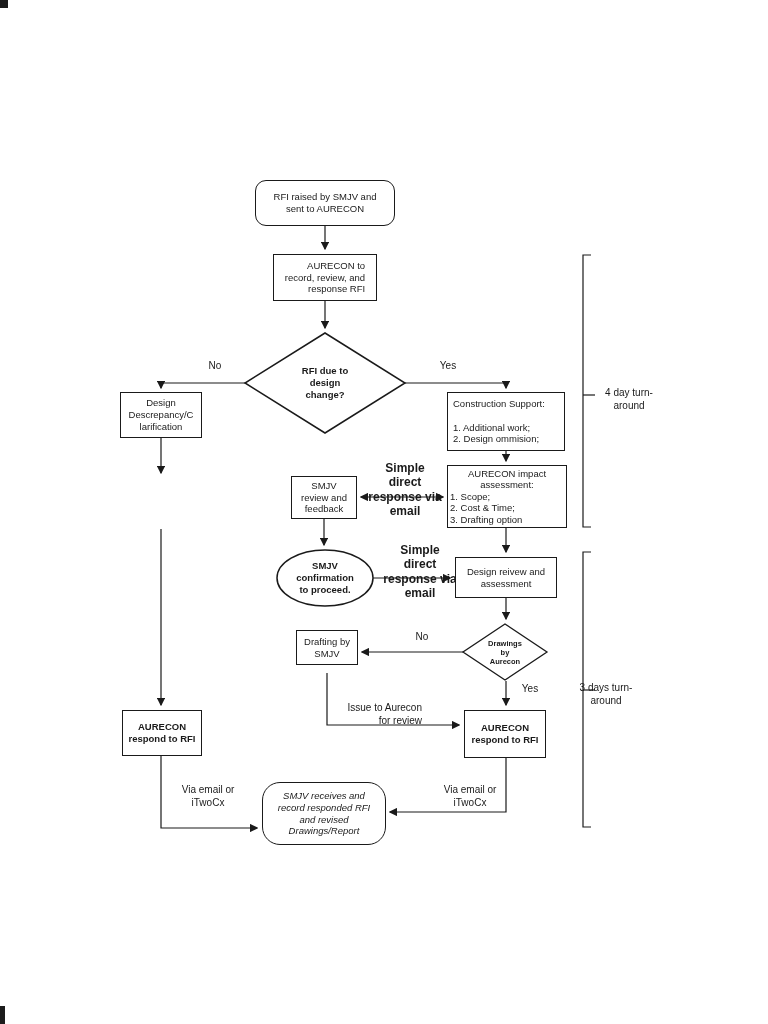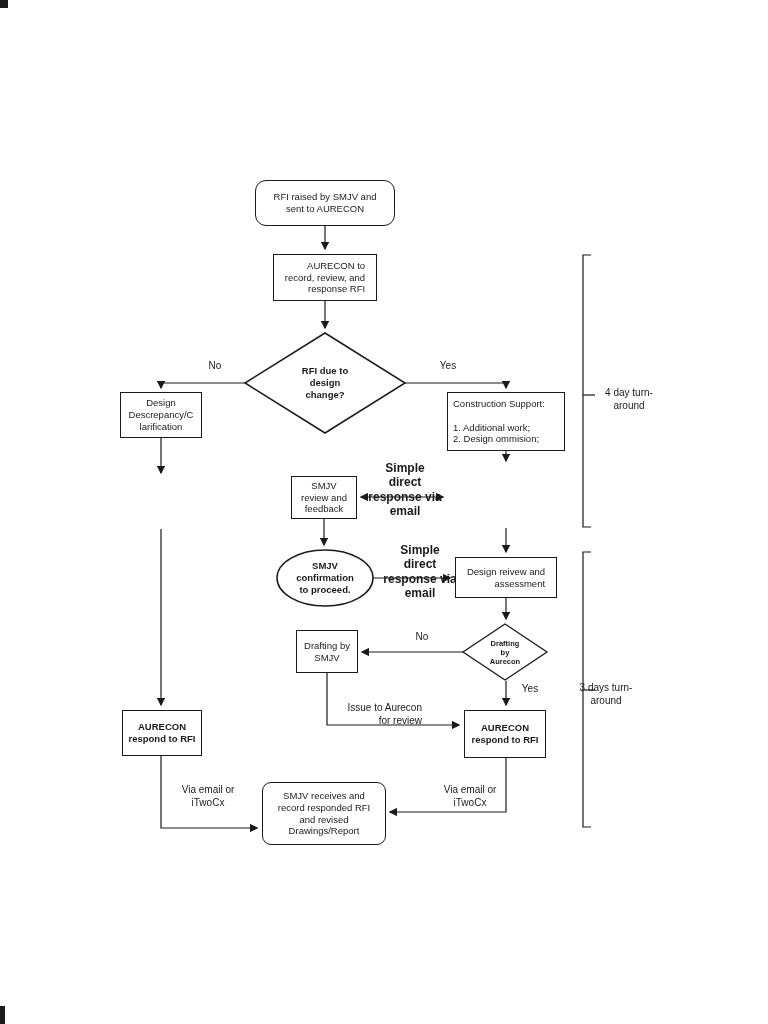--- a/index.html
+++ b/index.html
@@ -9,21 +9,21 @@
     font-family:"Liberation Sans", sans-serif; color:#1a1a1a;
   }
   svg.layer { position:absolute; left:0; top:0; width:768px; height:1024px; }
   .node {
     position:absolute; display:flex; align-items:center; justify-content:center;
     text-align:center; white-space:pre-line; font-size:9.5px; line-height:1.25;
     color:#1a1a1a; box-sizing:border-box;
   }
   .box  { border:1.5px solid #1a1a1a; background:#ffffff; }
   .rounded { border-radius:11px; }
-  .rounded-lg { border-radius:9px; }
+  .rounded-lg { border-radius:18px;font-style:italic; }
   .leftalign { justify-content:flex-start; text-align:left; padding:2px 5px; }
   .bold { font-weight:bold; }
   .lbl {
     position:absolute; font-size:10px; line-height:1.25; text-align:center;
     white-space:pre-line; color:#1a1a1a;
   }
   .lbl-small { font-size:12px; font-weight:bold; line-height:1.2; }
   .overlay { background:transparent; border:none;font-weight:bold; }
   .tiny { font-size:7.5px; line-height:1.2; }
   .impact-items { display:block; text-align:left; width:100%; padding-left:4px; }
@@ -98,52 +98,59 @@
   </div>
 
 
   <div class="node box leftalign" style="left:447px;top:392px;width:118px;height:59px;">
     <span>Construction Support:
 
 1. Additional work;
 2. Design ommision;</span>
   </div>
 
+  <div class="node box" style="left:447px;top:465px;width:120px;height:63px;flex-direction:column;line-height:1.2;">
+    <span class="impact-title">AURECON impact
+assessment:</span>
+    <span class="impact-items">1. Scope;
+2. Cost &amp; Time;
+3. Drafting option</span>
+  </div>
 
   <div class="node box" style="left:291px;top:476px;width:66px;height:43px;">
     <span>SMJV
 review and
 feedback</span>
   </div>
 
   <div class="lbl lbl-small" style="left:368px;top:461px;width:74px;">Simple direct
 response via
 email</div>
 
   <div class="node overlay" style="left:277px;top:556px;width:96px;height:44px;">SMJV
 confirmation
 to proceed.</div>
 
   <div class="lbl lbl-small" style="left:383px;top:543px;width:74px;">Simple direct
 response via
 email</div>
 
-  <div class="node box" style="left:455px;top:557px;width:102px;height:41px;text-align:right;">
+  <div class="node box" style="left:455px;top:557px;width:102px;height:41px;">
     <span>Design reivew and
 assessment</span>
   </div>
 
-  <div class="node overlay tiny" style="left:473px;top:633px;width:64px;height:38px;">Drafting
+  <div class="node overlay tiny" style="left:473px;top:633px;width:64px;height:38px;">Drawings
 by
 Aurecon</div>
 
   <div class="lbl" style="left:402px;top:631px;width:40px;">No</div>
   <div class="lbl" style="left:510px;top:683px;width:40px;">Yes</div>
 
-  <div class="node box" style="left:296px;top:630px;width:62px;height:43px;">
+  <div class="node box" style="left:296px;top:630px;width:62px;height:35px;">
     <span>Drafting by
 SMJV</span>
   </div>
 
   <div class="lbl" style="left:330px;top:702px;width:92px;text-align:right;">Issue to Aurecon
 for review</div>
 
   <div class="node box bold" style="left:122px;top:710px;width:80px;height:46px;">
     <span>AURECON
 respond to RFI</span>

